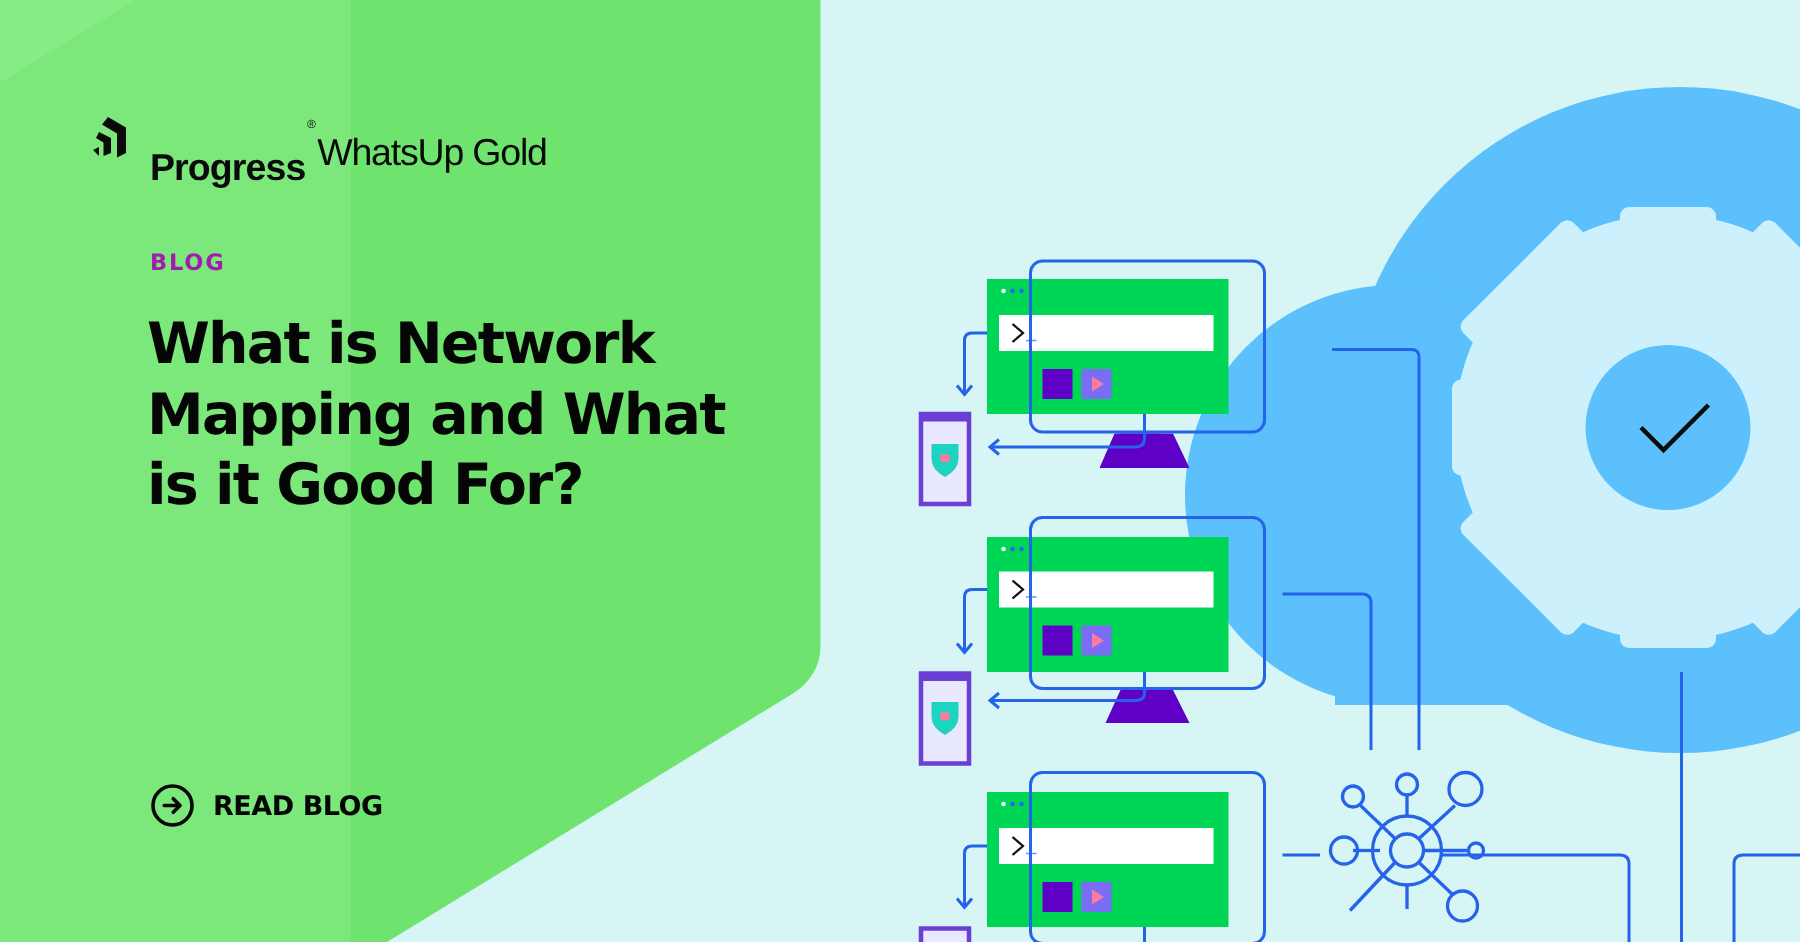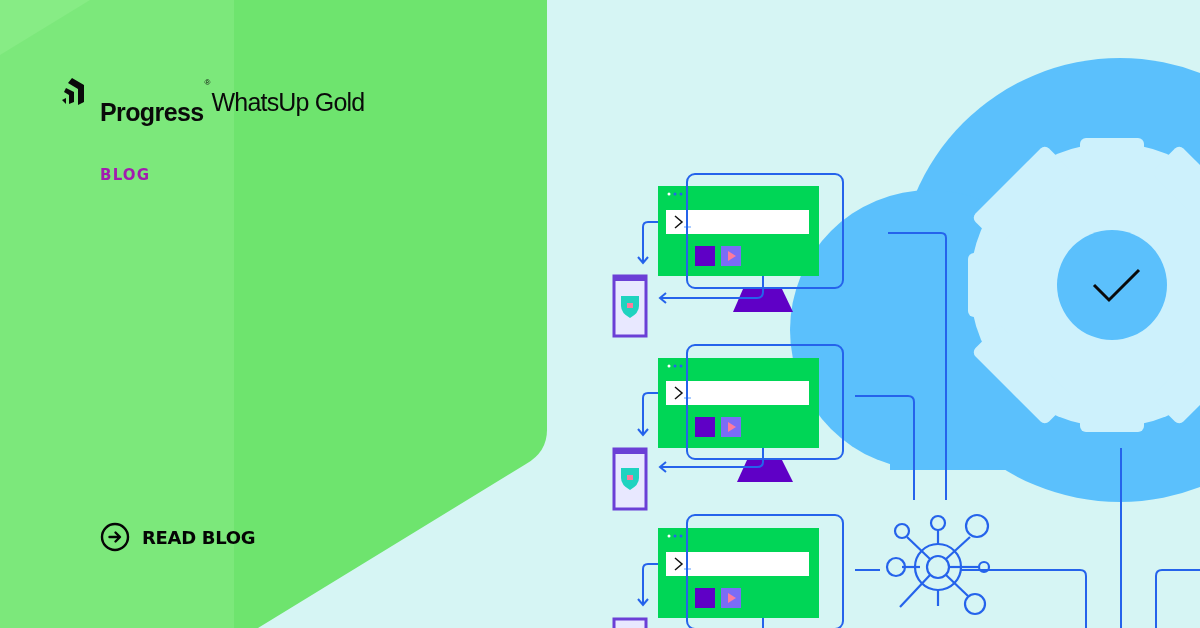--- a/index.html
+++ b/index.html
@@ -159,20 +159,21 @@
       <path d="M4,14 L12,18 L12,28 L7,30 L7,21 L2,18 Z" fill="#0a0a0a"></path>
       <path d="M0,26 L4,24 L4,30 Z" fill="#0a0a0a"></path>
     </svg>
     <span class="logo-progress">Progress</span>
     <span class="logo-reg">®</span>
     <span class="logo-product">WhatsUp Gold</span>
   </div>
 
   <div class="eyebrow">BLOG</div>
 
+  <h1 class="title">What is Network Mapping and What is it Good For?</h1>
 
   <a class="cta">
     <svg class="cta-icon" viewBox="0 0 30 30">
       <circle cx="15" cy="15" r="13" fill="none" stroke="#050505" stroke-width="2.4"></circle>
       <path d="M9.5,15 H19.5 M15.5,10.5 L20,15 L15.5,19.5" fill="none" stroke="#050505" stroke-width="2.4" stroke-linecap="round" stroke-linejoin="round"></path>
     </svg>
     <span class="cta-label">READ BLOG</span>
   </a>
 </div>
 

